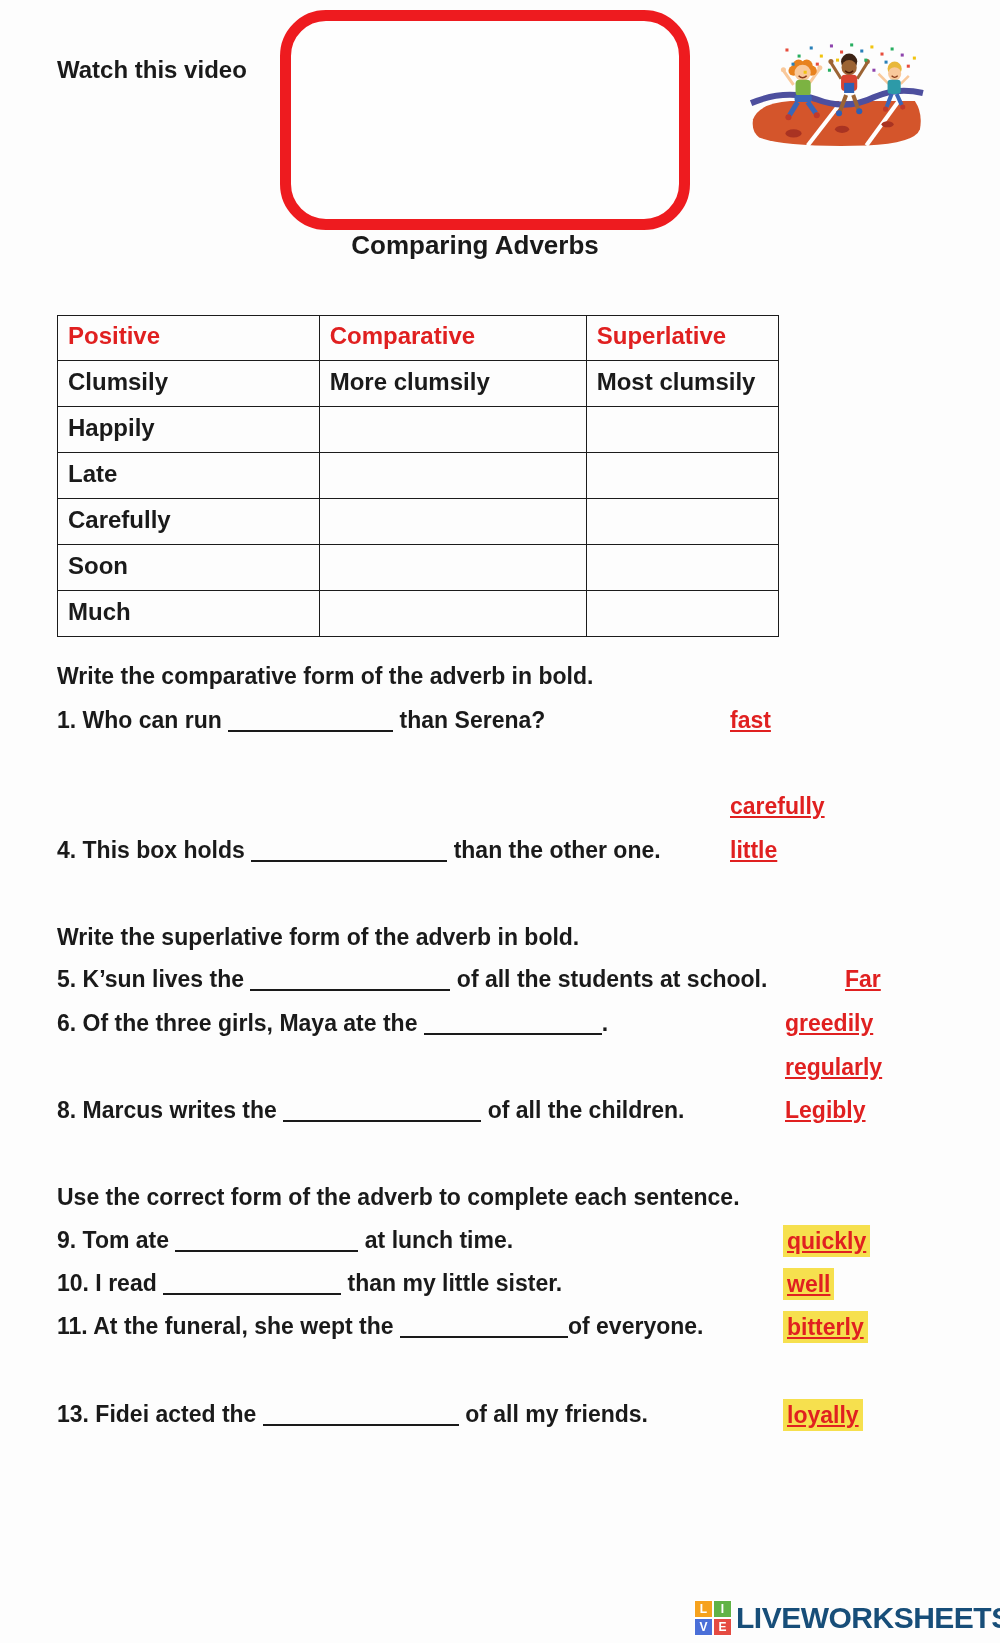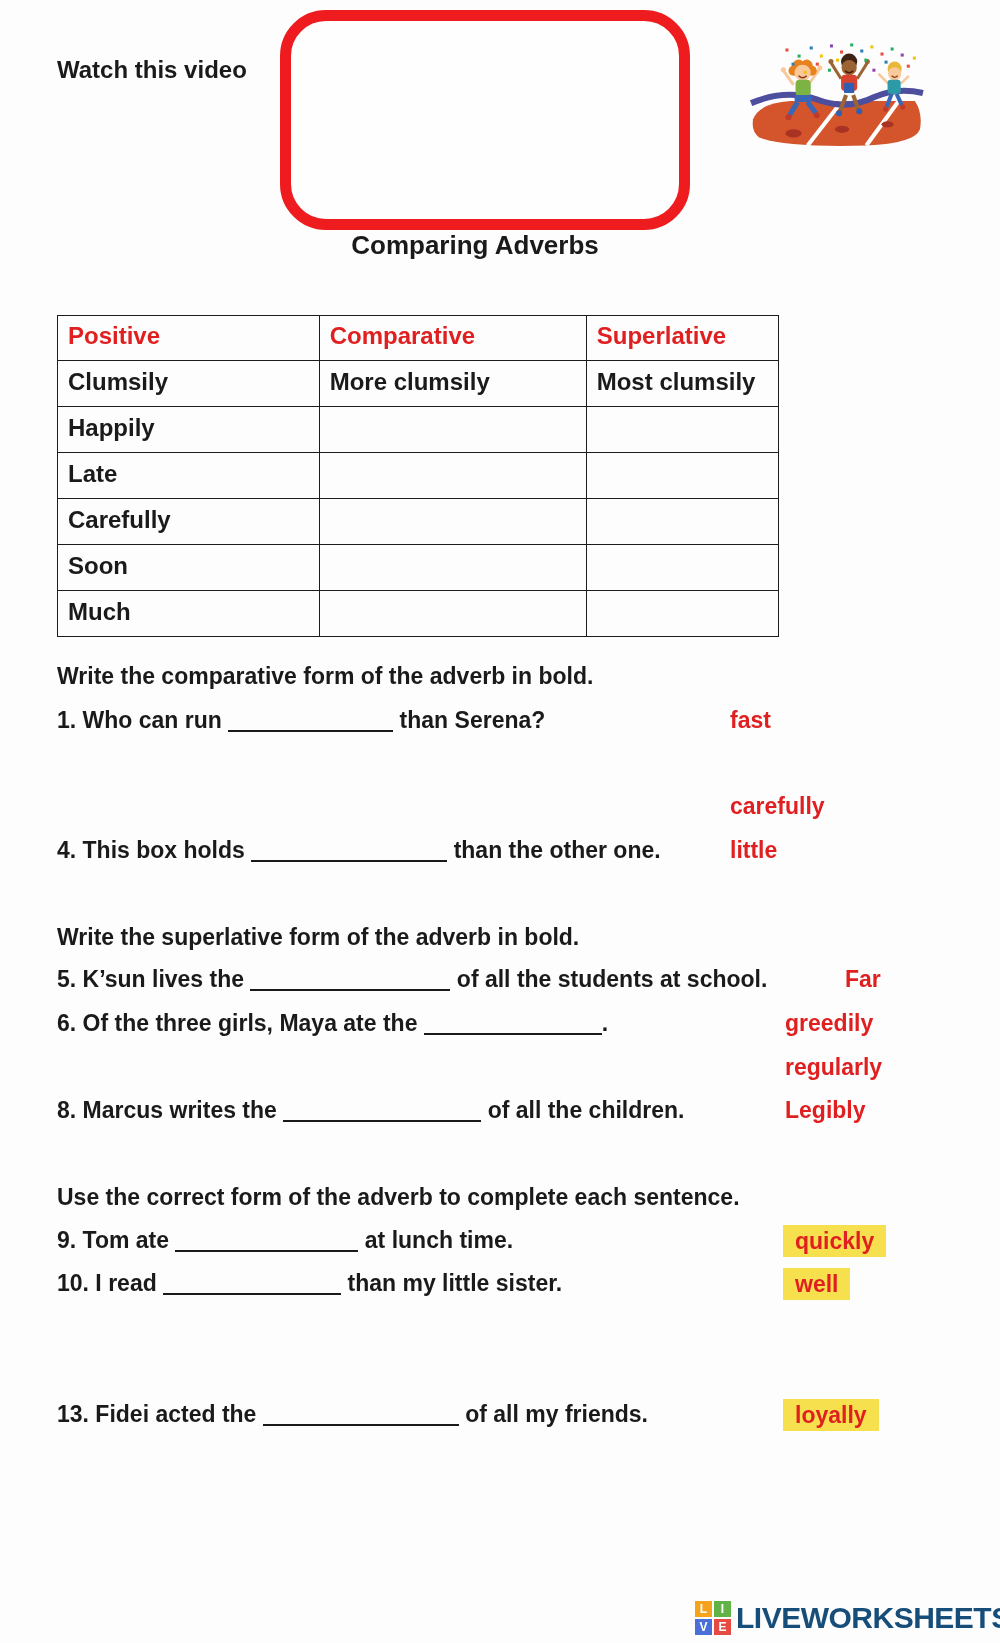--- a/index.html
+++ b/index.html
@@ -4,22 +4,22 @@
 <style>
   html,body{margin:0;padding:0;background:#e9e9e9;}
   *{box-sizing:border-box;}
   #canvas{
     position:relative;width:1000px;height:1643px;margin:0 auto;
     background:#fdfdfd;overflow:hidden;
     font-family:"Liberation Sans",sans-serif;font-weight:700;color:#1a1a1a;
   }
   .abs{position:absolute;}
   .txt{font-size:23px;line-height:30px;white-space:pre;}
-  .red{color:#e02020;}
-  .hl{background:#f6e04e;padding:1px 12px;}
+  .red{color:#e02020;text-decoration:underline;}
+  .hl{background:#f6e04e;padding:1px 4px;}
   .blank{
     display:inline-block;height:20px;margin-bottom:-4px;
     border-bottom:2.5px solid #1a1a1a;
   }
   
   #watch-label{left:57px;top:55px;font-size:24px;line-height:30px;}
   #video-box{
     left:280px;top:10px;width:410px;height:220px;
     border:11px solid #ee1b1f;border-radius:46px;background:#fefefe;
   }
@@ -220,20 +220,24 @@
   <div class="abs txt sec-heading" style="top:1182px">Use the correct form of the adverb to complete each sentence.</div>
 
   <div class="abs q-row" style="top:1225px">
     <span class="txt q-sentence"><span>9. Tom ate </span><span class="blank" style="width:183px"></span><span> at lunch time.</span></span>
     <span class="txt q-answer red hl" style="left:783px">quickly</span>
   </div>
   <div class="abs q-row" style="top:1268px">
     <span class="txt q-sentence"><span>10. I read </span><span class="blank" style="width:178px"></span><span> than my little sister.</span></span>
     <span class="txt q-answer red hl" style="left:783px">well</span>
   </div>
+  <div class="abs q-row" style="top:1311px">
+    <span class="txt q-sentence"><span>11. At the funeral, she wept the </span><span class="blank" style="width:168px"></span><span>of everyone.</span></span>
+    <span class="txt q-answer red hl" style="left:783px">bitterly</span>
+  </div>
   <div class="abs q-row" style="top:1399px">
     <span class="txt q-sentence"><span>13. Fidei acted the </span><span class="blank" style="width:196px"></span><span> of all my friends.</span></span>
     <span class="txt q-answer red hl" style="left:783px">loyally</span>
   </div>
 
   <div id="brand" class="abs">
     <div id="brand-icon">
       <span class="ic-l">L</span>
         <span class="ic-i">I</span>
         <span class="ic-v">V</span>

